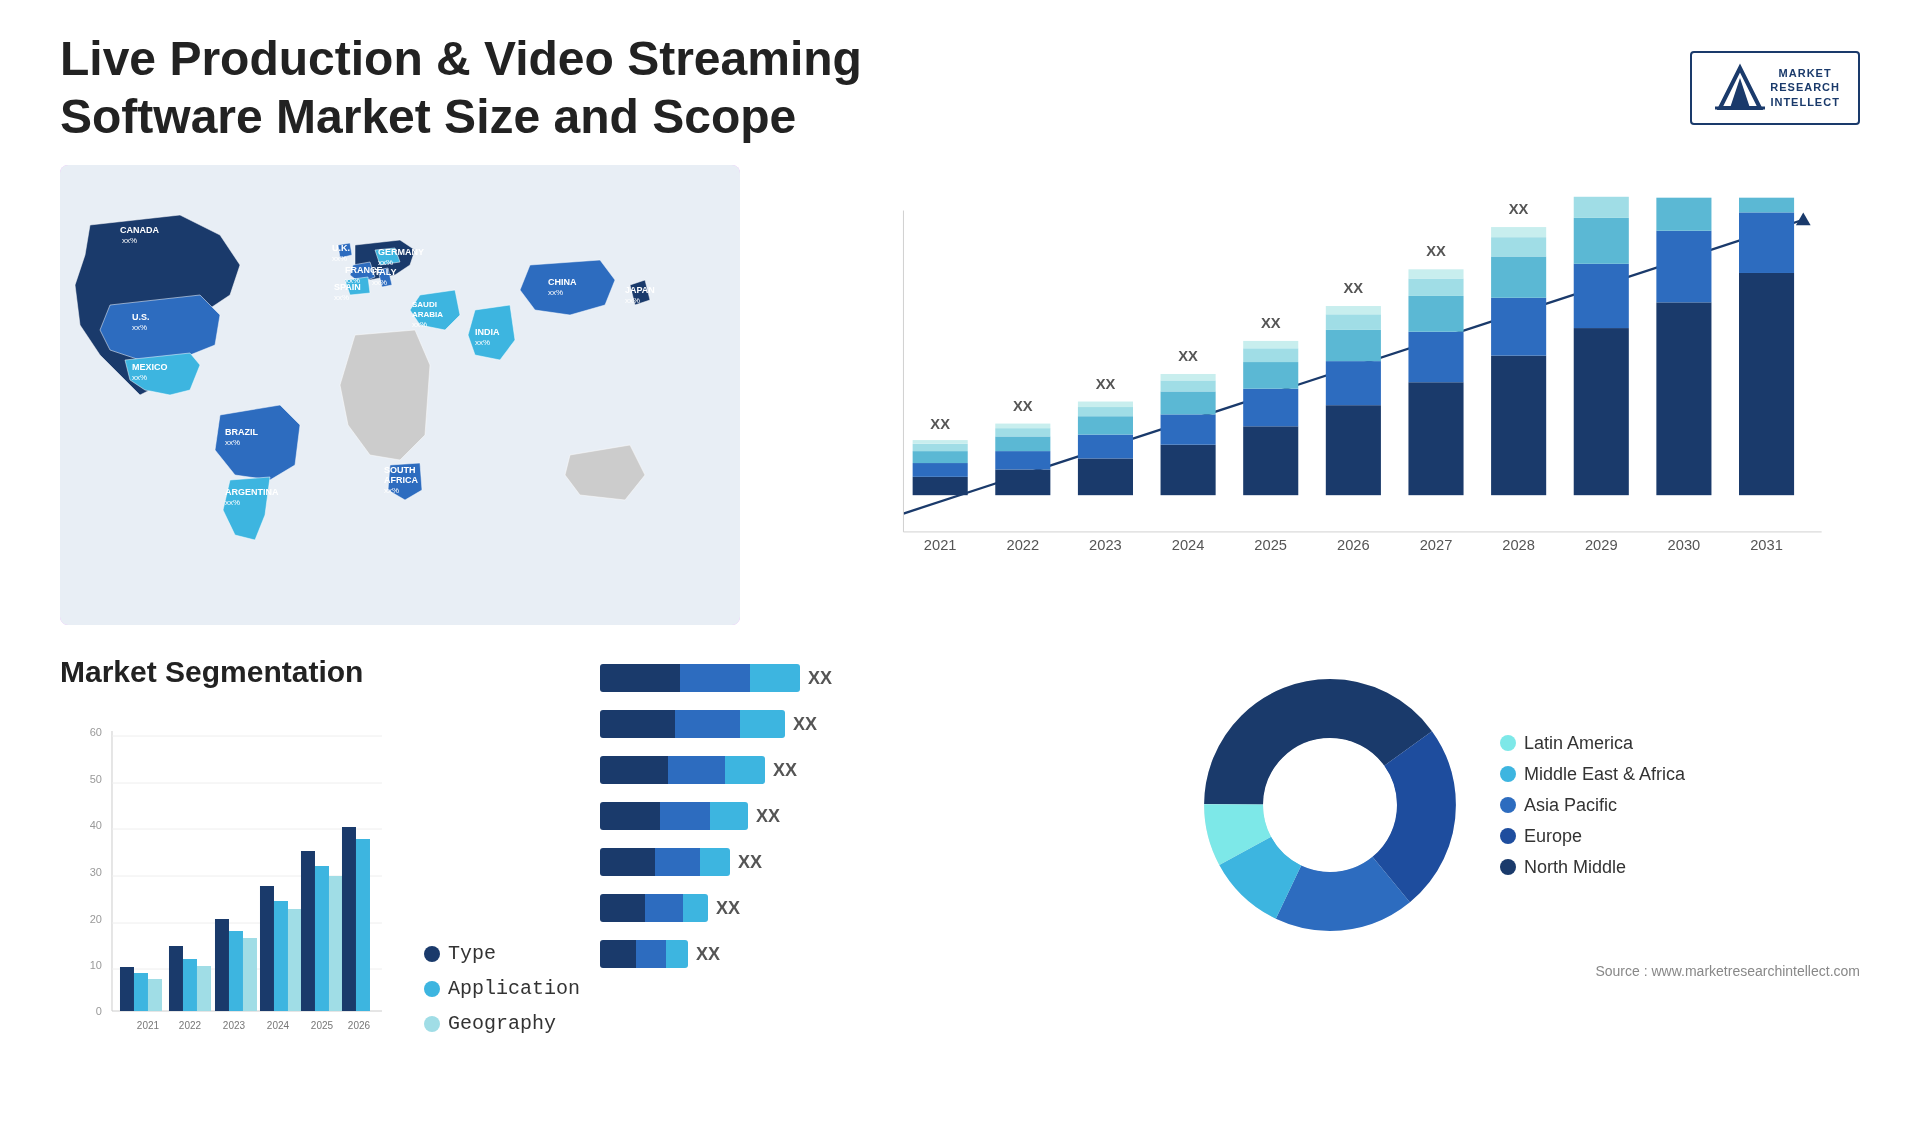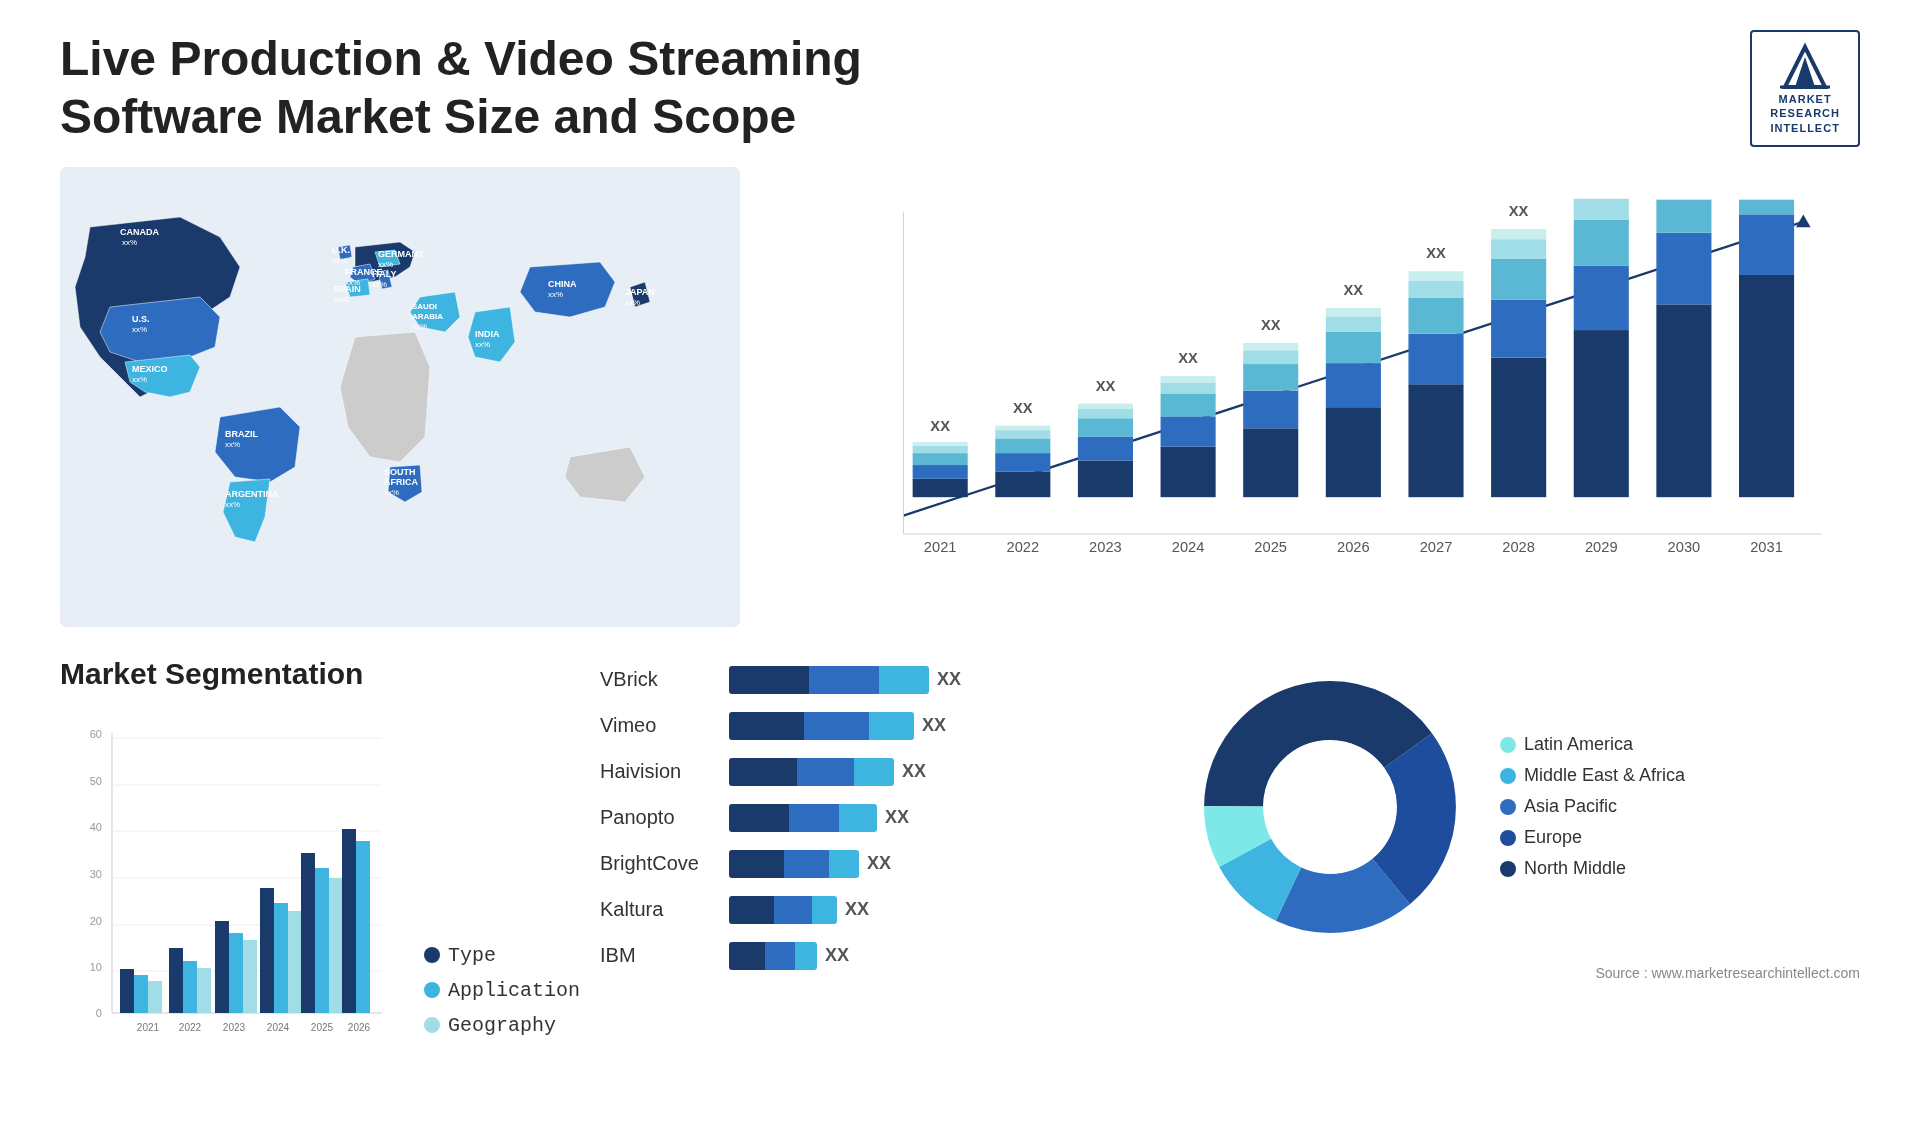--- a/index.html
+++ b/index.html
@@ -13,33 +13,33 @@
     .page {
       width: 1920px;
       min-height: 1146px;
       padding: 30px 60px;
       background: #fff;
     }
     
     .header {
       display: flex;
       justify-content: space-between;
-      align-items: flex-start;
+      align-items: center;
       margin-bottom: 20px;
     }
     .title {
       font-size: 48px;
       font-weight: 700;
       color: #222;
       max-width: 900px;
       line-height: 1.2;
     }
     .logo-box {
       display: flex;
-      flex-direction: column;
+      flex-direction: row;
       align-items: center;
       border: 2px solid #1a3a6b;
       padding: 10px 18px;
       border-radius: 4px;
     }
     .logo-icon {
       width: 60px;
       height: 50px;
     }
     .logo-text {
@@ -498,29 +498,20 @@
           <div class="legend-item">
             <div class="legend-dot" style="background:#a0dde6"></div>
             <span>Geography</span>
           </div>
         </div>
       </div>
     </div>
 
     <div class="key-players-container">
       <div class="players-list">
-        <div class="player-names">
-          <div class="player-name">VBrick</div>
-          <div class="player-name">Vimeo</div>
-          <div class="player-name">Haivision</div>
-          <div class="player-name">Panopto</div>
-          <div class="player-name">BrightCove</div>
-          <div class="player-name">Kaltura</div>
-          <div class="player-name">IBM</div>
-        </div>
         <div class="player-bars">
 
           <div class="player-bar-row">
             <div class="player-bar-bg" style="width:200px">
               <div class="player-bar-seg1" style="width:80px"></div>
               <div class="player-bar-seg2" style="width:70px"></div>
               <div class="player-bar-seg3" style="width:50px"></div>
             </div>
             <span class="player-val">XX</span>
           </div>

